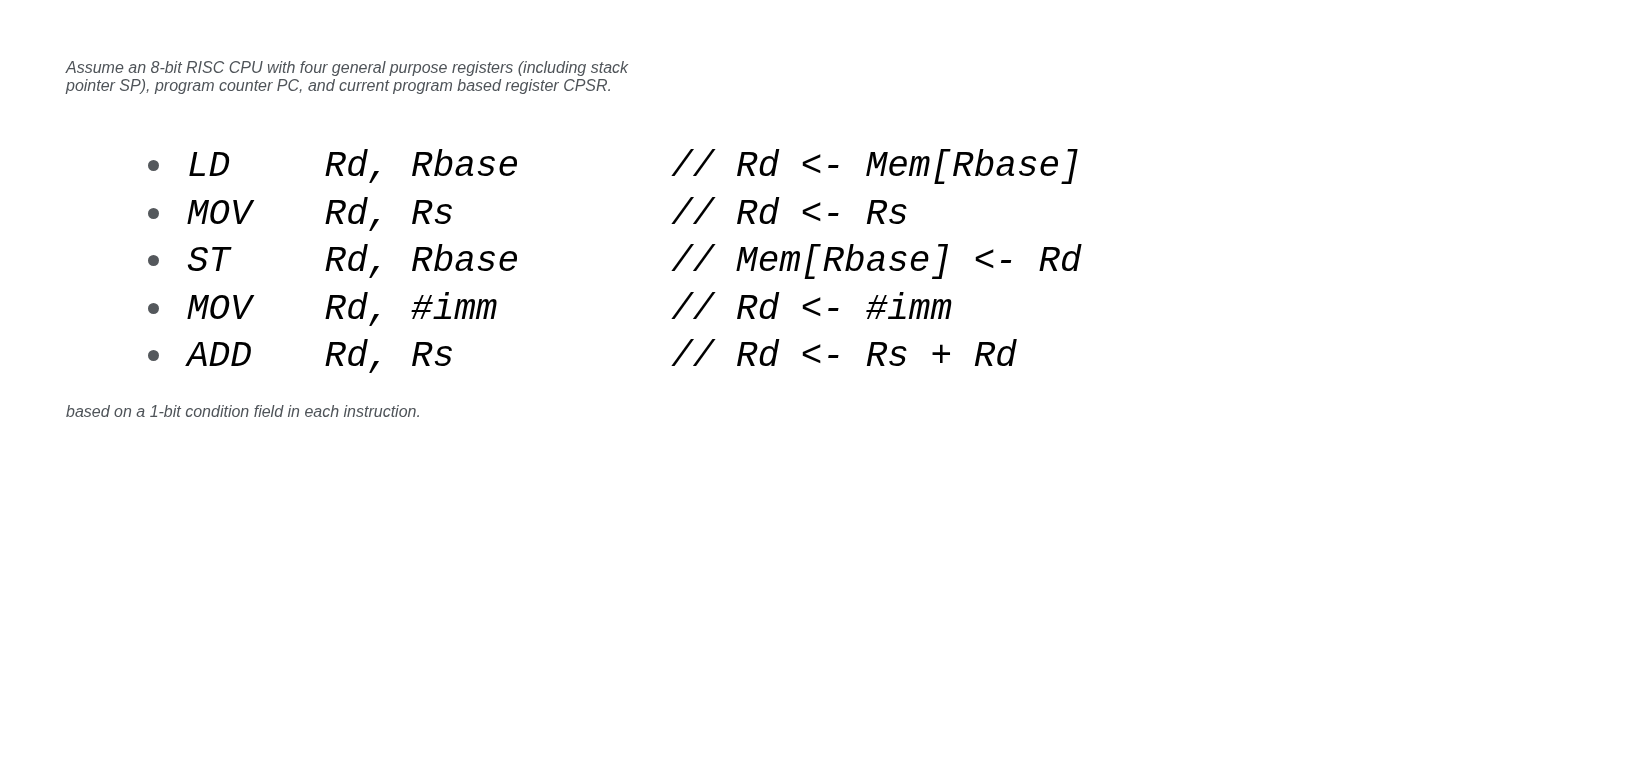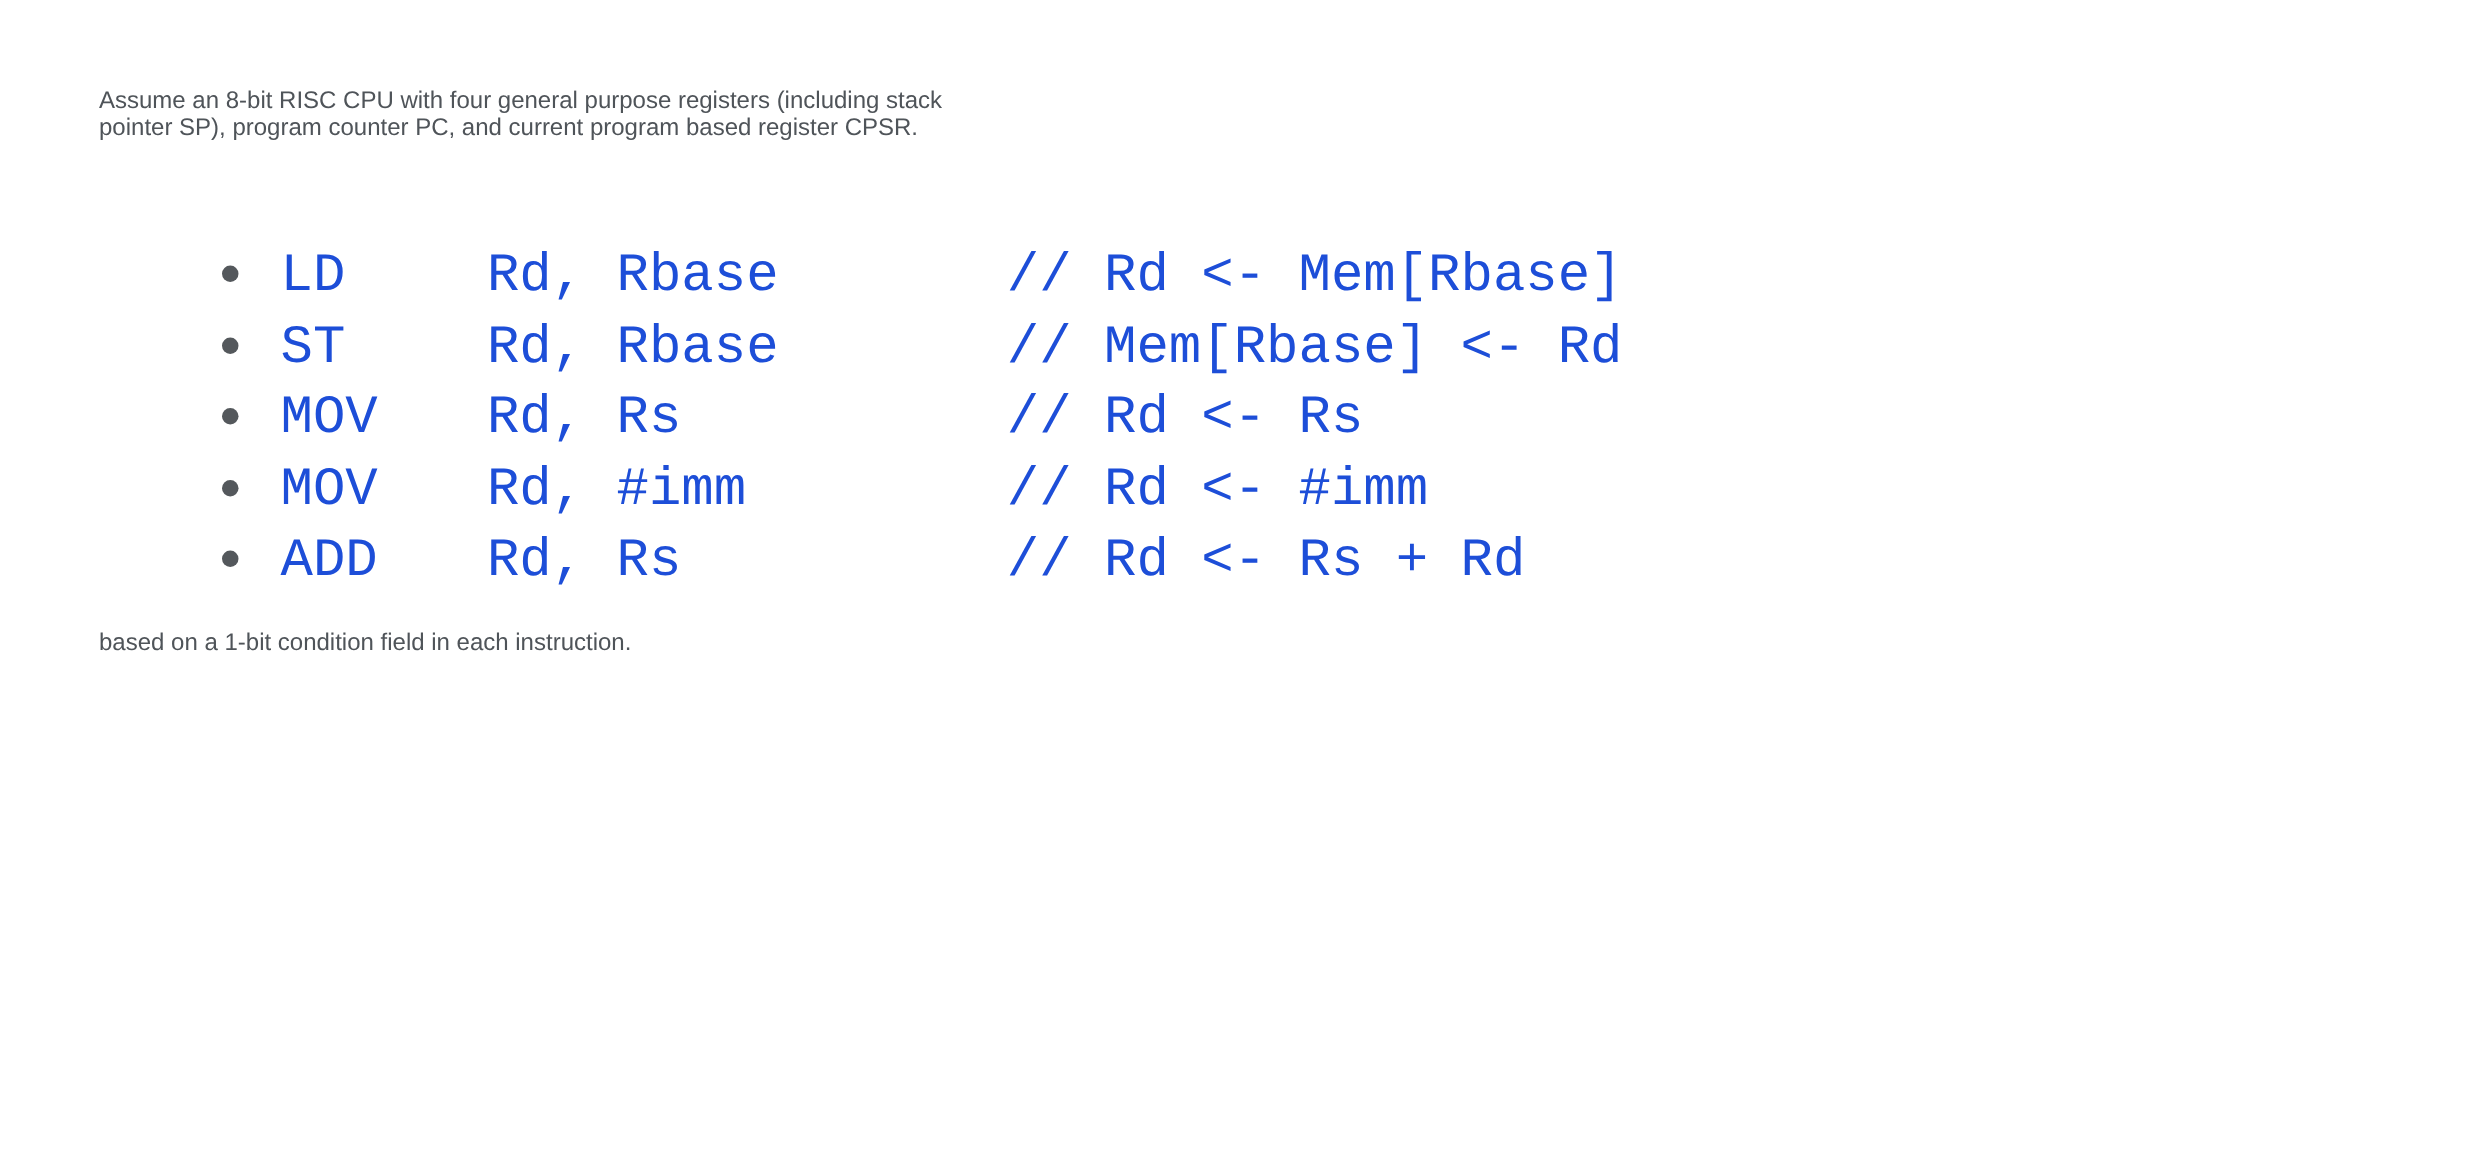--- a/index.html
+++ b/index.html
@@ -9,35 +9,36 @@
   }
   body {
     width: 1652px;
     height: 780px;
     overflow: hidden;
     font-family: "Liberation Sans", sans-serif;
   }
   .content {
     padding: 33px 0 0 66px;
     color: #4f5459;
+    font-style: italic;
   }
   .para {
     font-size: 37px;
     line-height: 46px;
     margin: 0 0 26px 0;
     color: #4f5459;
   }
   ul.instruction-list {
     list-style: none;
-    margin: 65px 0 22px 0;
+    margin: 48px 0 22px 0;
     padding: 0;
     font-family: "Liberation Mono", "DejaVu Sans Mono", monospace;
     font-size: 36px;
     line-height: 47.5px;
-    color: #1d4ed8;
+    color: #000000;
   }
   ul.instruction-list li {
     position: relative;
     padding-left: 121px;
     white-space: nowrap;
   }
   .bullet {
     position: absolute;
     left: 82px;
     top: 17px;
@@ -79,29 +80,29 @@
 
   <ul class="instruction-list">
     <li>
       <span class="bullet"></span>
       <span class="op-col">LD</span>
       <span class="args-col">Rd, Rbase</span>
       <span class="comment-col">// Rd &lt;- Mem[Rbase]</span>
     </li>
     <li>
       <span class="bullet"></span>
+      <span class="op-col">MOV</span>
+      <span class="args-col">Rd, Rs</span>
+      <span class="comment-col">// Rd &lt;- Rs</span>
+    </li>
+    <li>
+      <span class="bullet"></span>
       <span class="op-col">ST</span>
       <span class="args-col">Rd, Rbase</span>
       <span class="comment-col">// Mem[Rbase] &lt;- Rd</span>
-    </li>
-    <li>
-      <span class="bullet"></span>
-      <span class="op-col">MOV</span>
-      <span class="args-col">Rd, Rs</span>
-      <span class="comment-col">// Rd &lt;- Rs</span>
     </li>
     <li>
       <span class="bullet"></span>
       <span class="op-col">MOV</span>
       <span class="args-col">Rd, #imm</span>
       <span class="comment-col">// Rd &lt;- #imm</span>
     </li>
     <li>
       <span class="bullet"></span>
       <span class="op-col">ADD</span>

